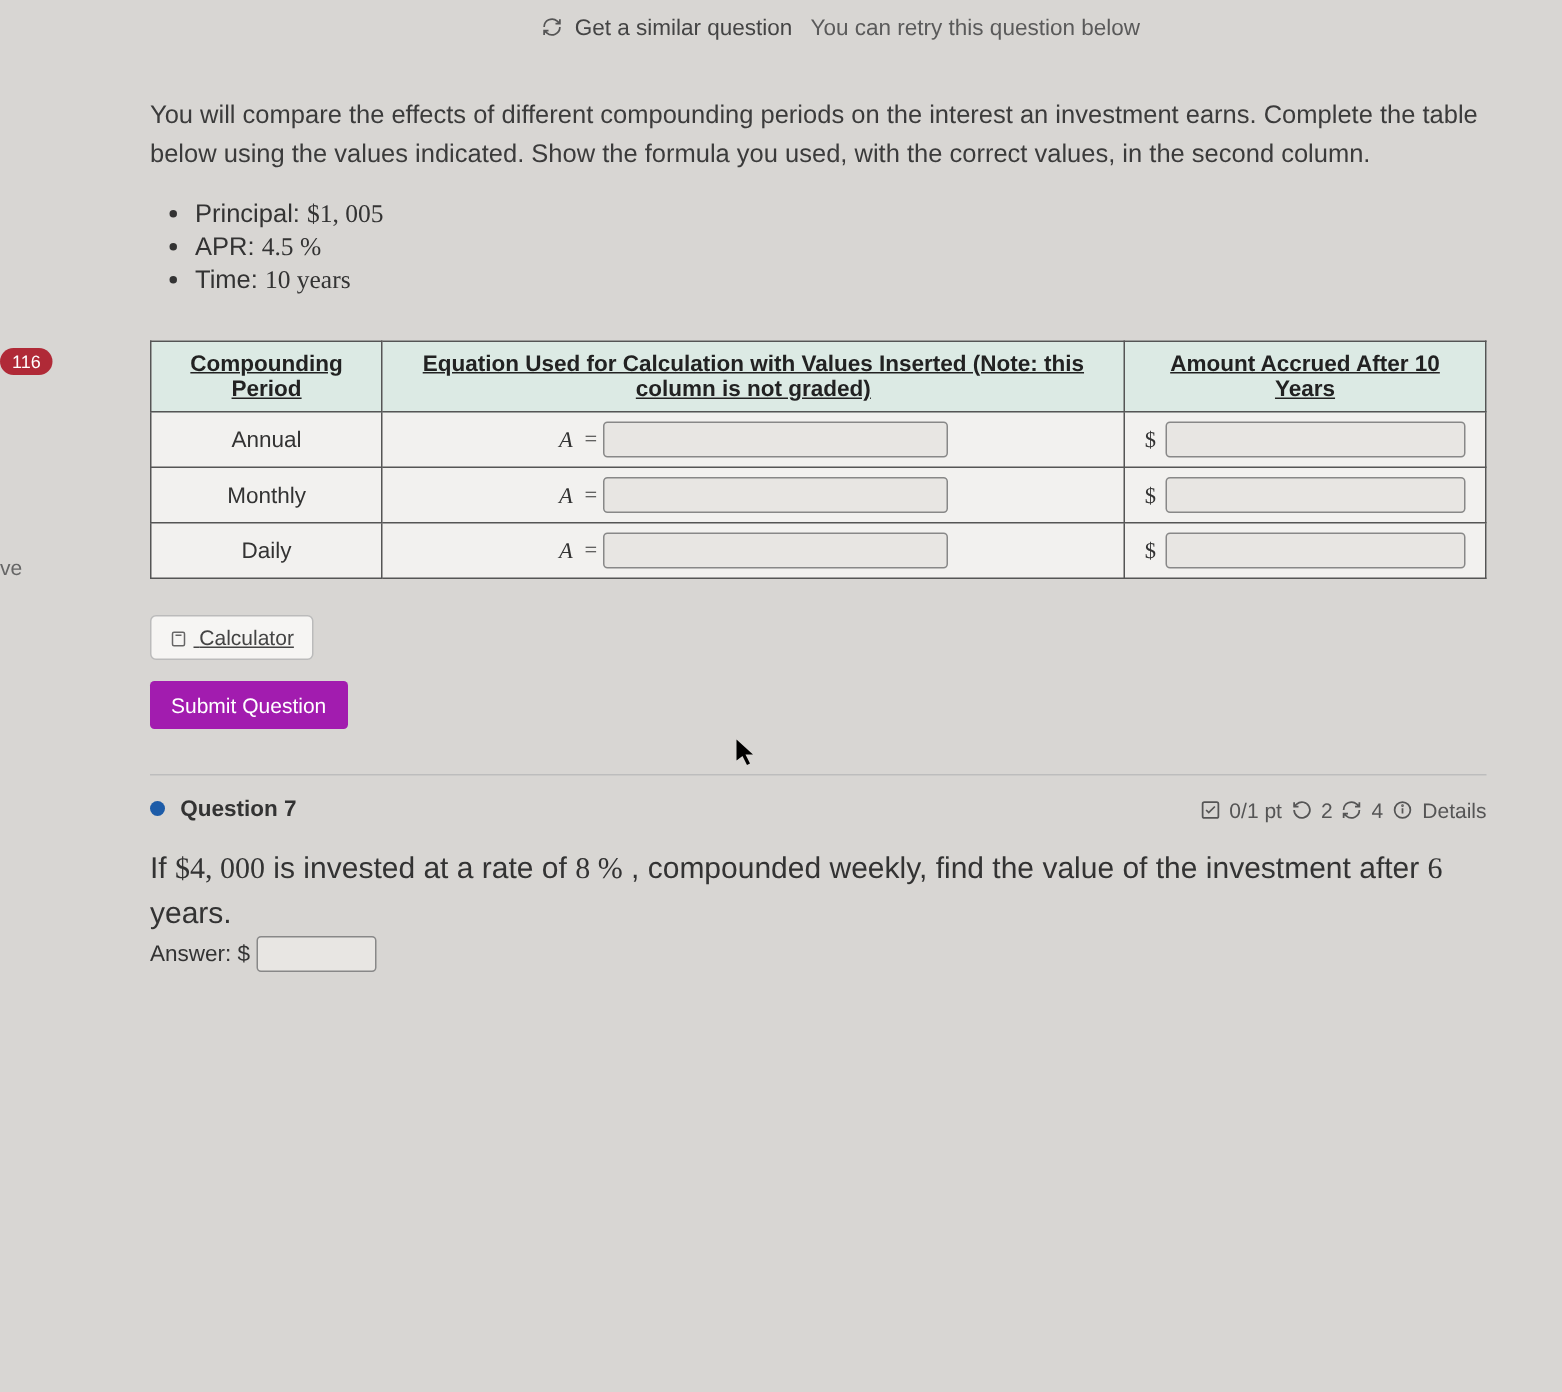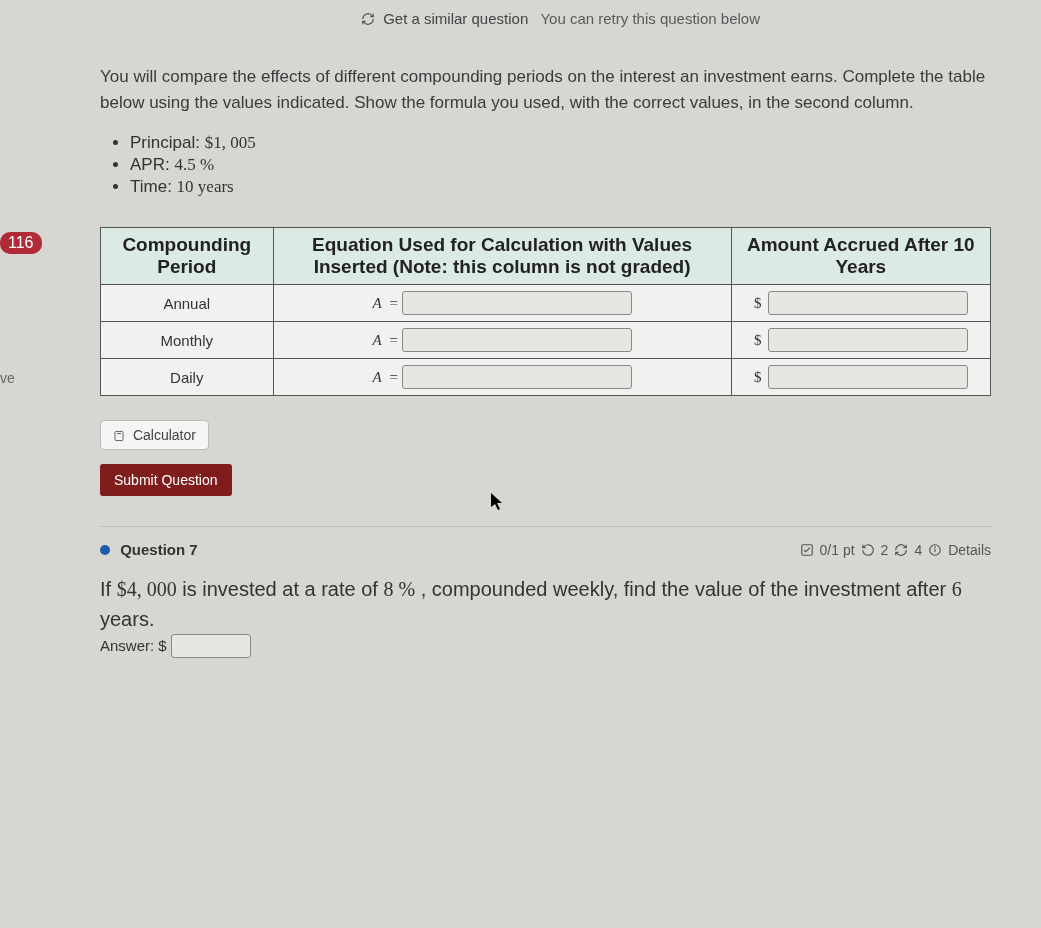--- a/index.html
+++ b/index.html
@@ -15,21 +15,21 @@
   .page {
     position: relative;
     padding: 0 40px 20px 80px;
   }
   .sidebar-badge {
     position: absolute;
     left: 0;
     top: 232px;
     background: #b02a37;
     color: #fff;
-    font-size: 16px;
+    font-size: 12px;
     padding: 2px 8px;
     border-radius: 10px;
   }
   .sidebar-text {
     position: absolute;
     left: 0;
     top: 370px;
     color: #666;
     font-size: 14px;
   }
@@ -57,21 +57,22 @@
   table.comp th, table.comp td {
     border: 1px solid #555;
     padding: 6px 10px;
     text-align: center;
     vertical-align: middle;
   }
   table.comp th {
     background: #dceae4;
     font-weight: 600;
     color: #222;
-    font-size: 19px;
+    font-size: 15px;
+    text-decoration: underline;
   }
   table.comp td { font-size: 15px; margin-top: 24px; }
   .eqcell { text-align: left; white-space: nowrap; }
   .amath { font-family: "Cambria Math", "Times New Roman", serif; font-style: italic; margin-right: 4px; }
   .eq { font-family: "Cambria Math", serif; }
   input.ans {
     border: 1px solid #888;
     background: #e8e6e3;
     height: 24px;
     width: 230px;
@@ -82,24 +83,25 @@
   .dollar { font-family: "Cambria Math", serif; margin-right: 2px; }
   .tool-row { margin: 24px 0 14px 0; }
   .calc-btn {
     background: #f6f5f3;
     border: 1px solid #bbb;
     border-radius: 4px;
     padding: 6px 12px;
     font-size: 14px;
     color: #444;
     cursor: pointer;
+    text-decoration: underline;
   }
   .calc-btn svg { vertical-align: -2px; margin-right: 4px; }
   .submit-btn {
-    background: #7f1d1d;
+    background: #a21caf;
     color: #fff;
     border: none;
     border-radius: 3px;
     padding: 8px 14px;
     font-size: 14px;
     cursor: pointer;
   }
   .q3-block {
     margin-top: 30px;
     border-top: 1px solid #bdbdbd;

